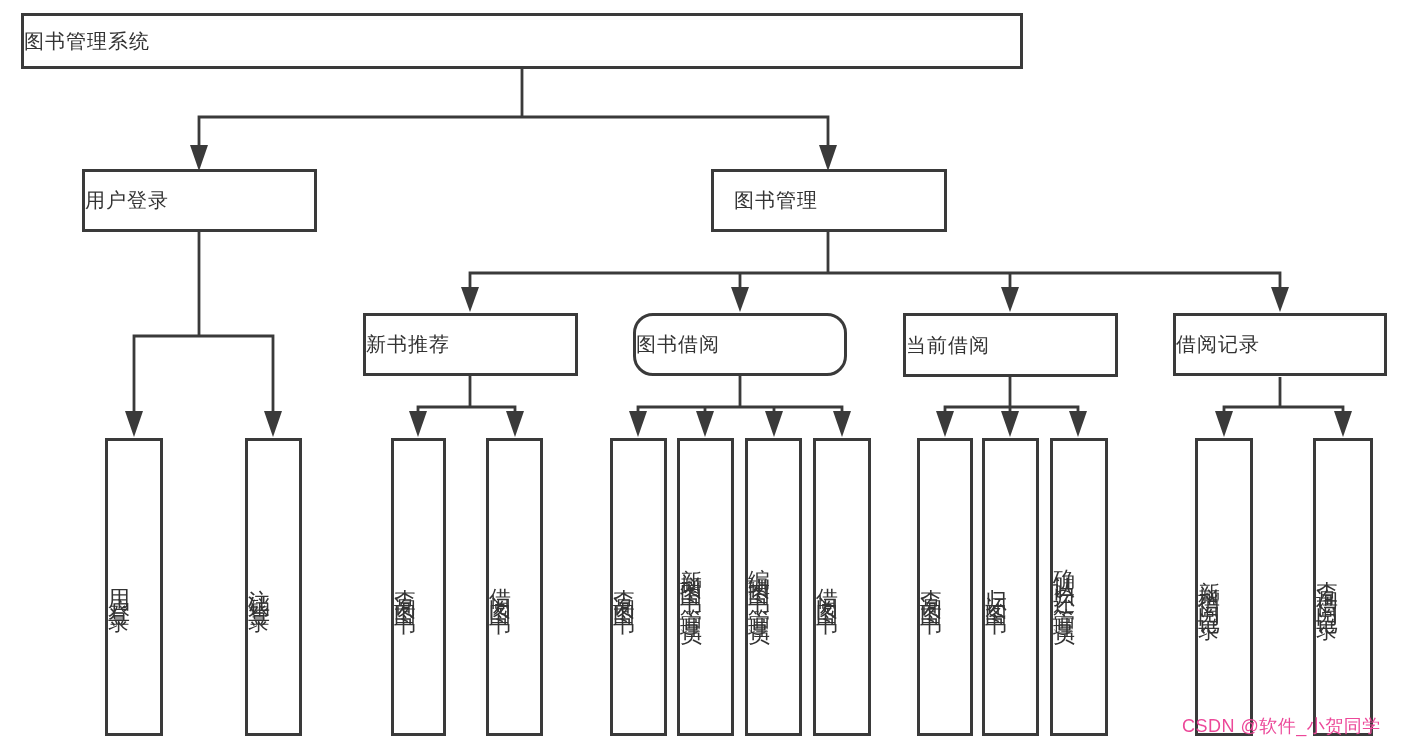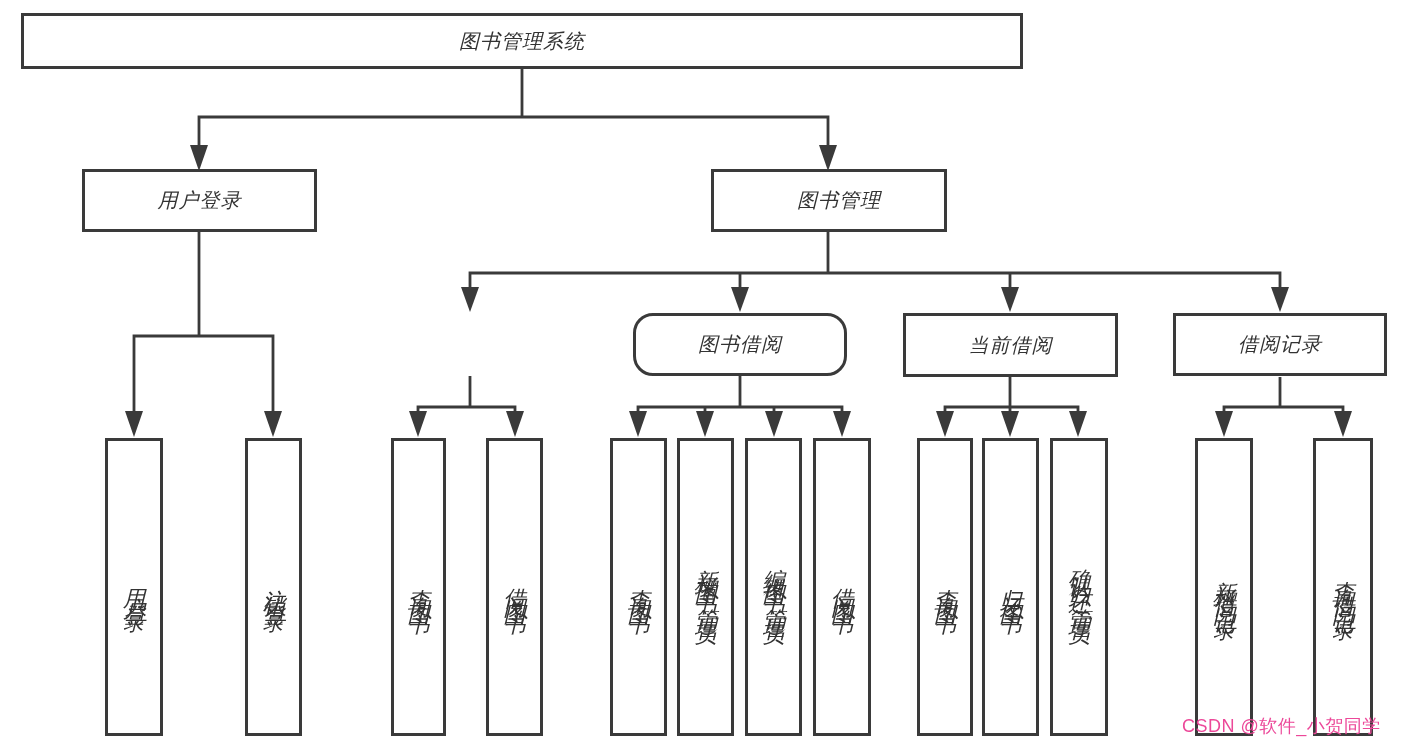--- a/index.html
+++ b/index.html
@@ -21,24 +21,22 @@
     top: 0;
     z-index: 1;
   }
   .box {
     position: absolute;
     box-sizing: border-box;
     border: 3px solid #3a3a3a;
     background: #ffffff;
     display: flex;
     align-items: center;
-    justify-content: center;
     color: #333333;
     z-index: 2;
-    font-style: italic;
   }
   .box.h span {
     font-size: 20px;
     letter-spacing: 1px;
     white-space: nowrap;
   }
   .box.v span {
     writing-mode: vertical-rl;
     text-orientation: mixed;
     font-size: 22px;
@@ -140,20 +138,23 @@
     <span>图书管理系统</span>
   </div>
 
   <div class="box h p-login">
     <span>用户登录</span>
   </div>
   <div class="box h p-mgmt">
     <span>图书管理</span>
   </div>
 
+  <div class="box h p-newrec">
+    <span>新书推荐</span>
+  </div>
   <div class="box h p-borrow">
     <span>图书借阅</span>
   </div>
   <div class="box h p-current">
     <span>当前借阅</span>
   </div>
   <div class="box h p-records">
     <span>借阅记录</span>
   </div>
 

